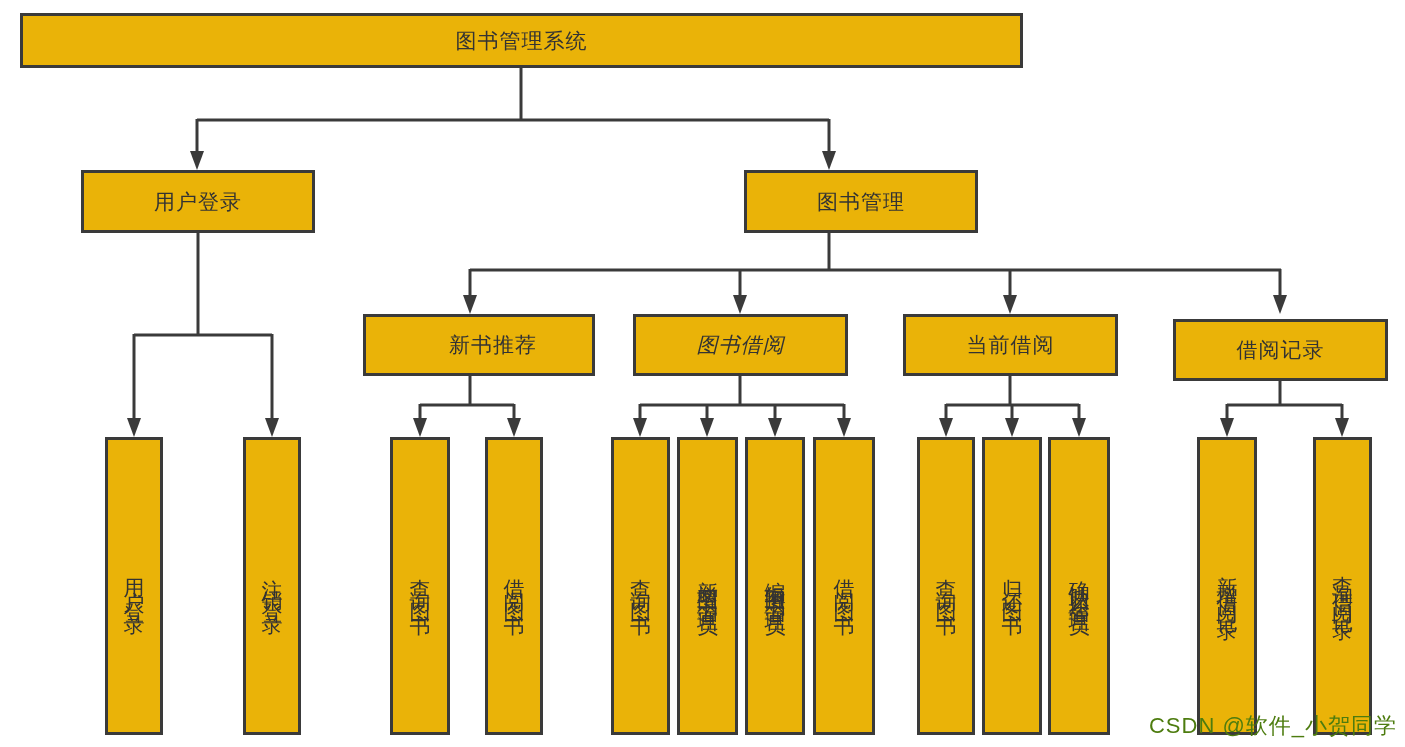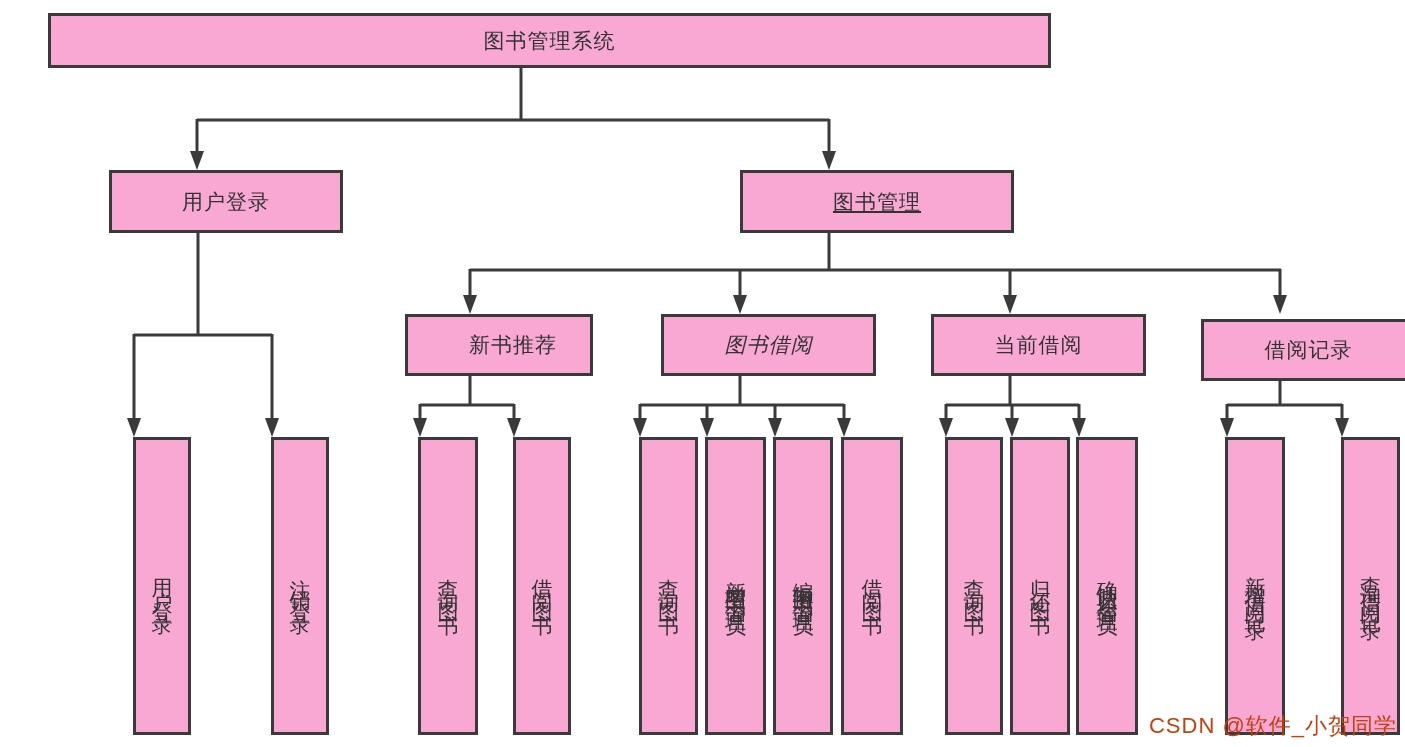--- a/index.html
+++ b/index.html
@@ -13,43 +13,42 @@
   }
   .connectors {
     position: absolute;
     left: 0; top: 0;
     pointer-events: none;
   }
   .node {
     position: absolute;
     box-sizing: border-box;
     border: 3px solid #3a3a3a;
-    background: #f9a8d4;
+    background: #eab308;
     color: #333333;
     display: flex;
     align-items: center;
     justify-content: center;
     font-size: 21px;
     letter-spacing: 1px;
-    margin-left: 28px;
   }
   .leaf {
     writing-mode: vertical-rl;
     text-orientation: mixed;
     letter-spacing: 12px;
     font-size: 21px;
   }
   .leaf.tight { letter-spacing: 5px; }
   .leaf.mid   { letter-spacing: 9px; }
   .watermark {
     position: absolute;
     right: 8px;
     bottom: 6px;
     font-size: 22px;
-    color: #c2410c;
+    color: #4d7c0f;
     letter-spacing: 1px;
     white-space: nowrap;
   }
 </style>
 </head>
 <body>
 
 <div class="canvas">
 
   <svg class="connectors" width="1405" height="747" viewBox="0 0 1405 747">
@@ -114,23 +113,23 @@
       <polygon points="1005,418 1019,418 1012,437"></polygon>
       <polygon points="1072,418 1086,418 1079,437"></polygon>
       <polygon points="1220,418 1234,418 1227,437"></polygon>
       <polygon points="1335,418 1349,418 1342,437"></polygon>
     </g>
   </svg>
 
   <div class="node" style="left:20px; top:13px; width:1003px; height:55px;">图书管理系统</div>
 
   <div class="node" style="left:81px; top:170px; width:234px; height:63px;">用户登录</div>
-  <div class="node" style="left:712px; top:170px; width:274px; height:63px;text-decoration:underline;">图书管理</div>
+  <div class="node" style="left:744px; top:170px; width:234px; height:63px;">图书管理</div>
 
-  <div class="node" style="left:377px; top:314px; width:188px; height:62px;padding-left:28px;">新书推荐</div>
+  <div class="node" style="left:363px; top:314px; width:232px; height:62px;padding-left:28px;">新书推荐</div>
   <div class="node" style="left:633px; top:314px; width:215px; height:62px;font-style:italic;">图书借阅</div>
   <div class="node" style="left:903px; top:314px; width:215px; height:62px;">当前借阅</div>
   <div class="node" style="left:1173px; top:319px; width:215px; height:62px;">借阅记录</div>
 
   <div class="node leaf" style="left:105px; top:437px; width:58px; height:298px;">用户登录</div>
   <div class="node leaf" style="left:243px; top:437px; width:58px; height:298px;">注销登录</div>
 
   <div class="node leaf" style="left:390px; top:437px; width:60px; height:298px;">查询图书</div>
   <div class="node leaf" style="left:485px; top:437px; width:58px; height:298px;">借阅图书</div>
 

